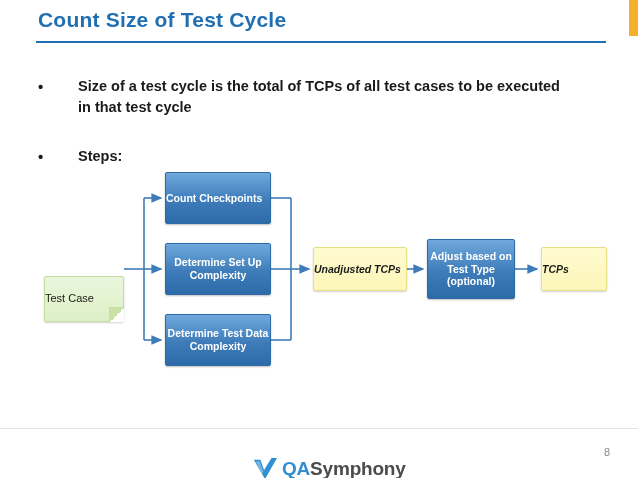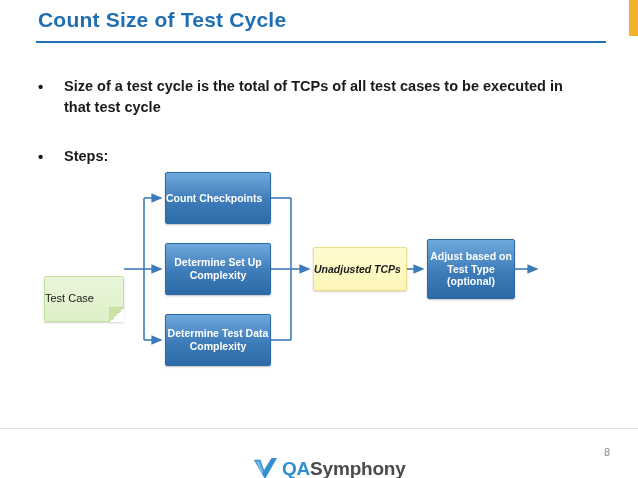--- a/index.html
+++ b/index.html
@@ -58,21 +58,21 @@
   }
   .bullet .dot {
     position: absolute;
     left: 0;
     top: 0;
     font-size: 15px;
     color: #1a1a1a;
   }
   .bullet .txt {
     display: block;
-    margin-left: 26px;
+    margin-left: 40px;
   }
   #bullet1 { left: 38px; top: 76px; width: 530px; }
   #bullet2 { left: 38px; top: 146px; width: 300px; }
 
   
   .diagram {
     position: absolute;
     left: 0;
     top: 0;
     width: 638px;
@@ -236,20 +236,23 @@
   </div>
 
   <div class="node yellow" id="n-unadjusted">
     <span>Unadjusted TCPs</span>
   </div>
 
   <div class="node blue" id="n-adjust">
     <span>Adjust based on Test Type (optional)</span>
   </div>
 
+  <div class="node yellow" id="n-tcps">
+    <span>TCPs</span>
+  </div>
 
   <div class="footer-rule"></div>
   <div class="page-num">8</div>
 
   <div class="logo">
     <svg class="logo-mark" viewBox="0 0 28 26">
       <path d="M2,3 L9,3 L13,14 L21,1 L27,1 L14,24 z" fill="#2F8FD0"></path>
       <path d="M4,4.5 L8,4.5 L12.4,16 L10.8,18.4 z" fill="#ffffff" opacity="0.35"></path>
     </svg>
     <span class="logo-text"><span class="qa">QA</span><span>Symphony</span></span>

